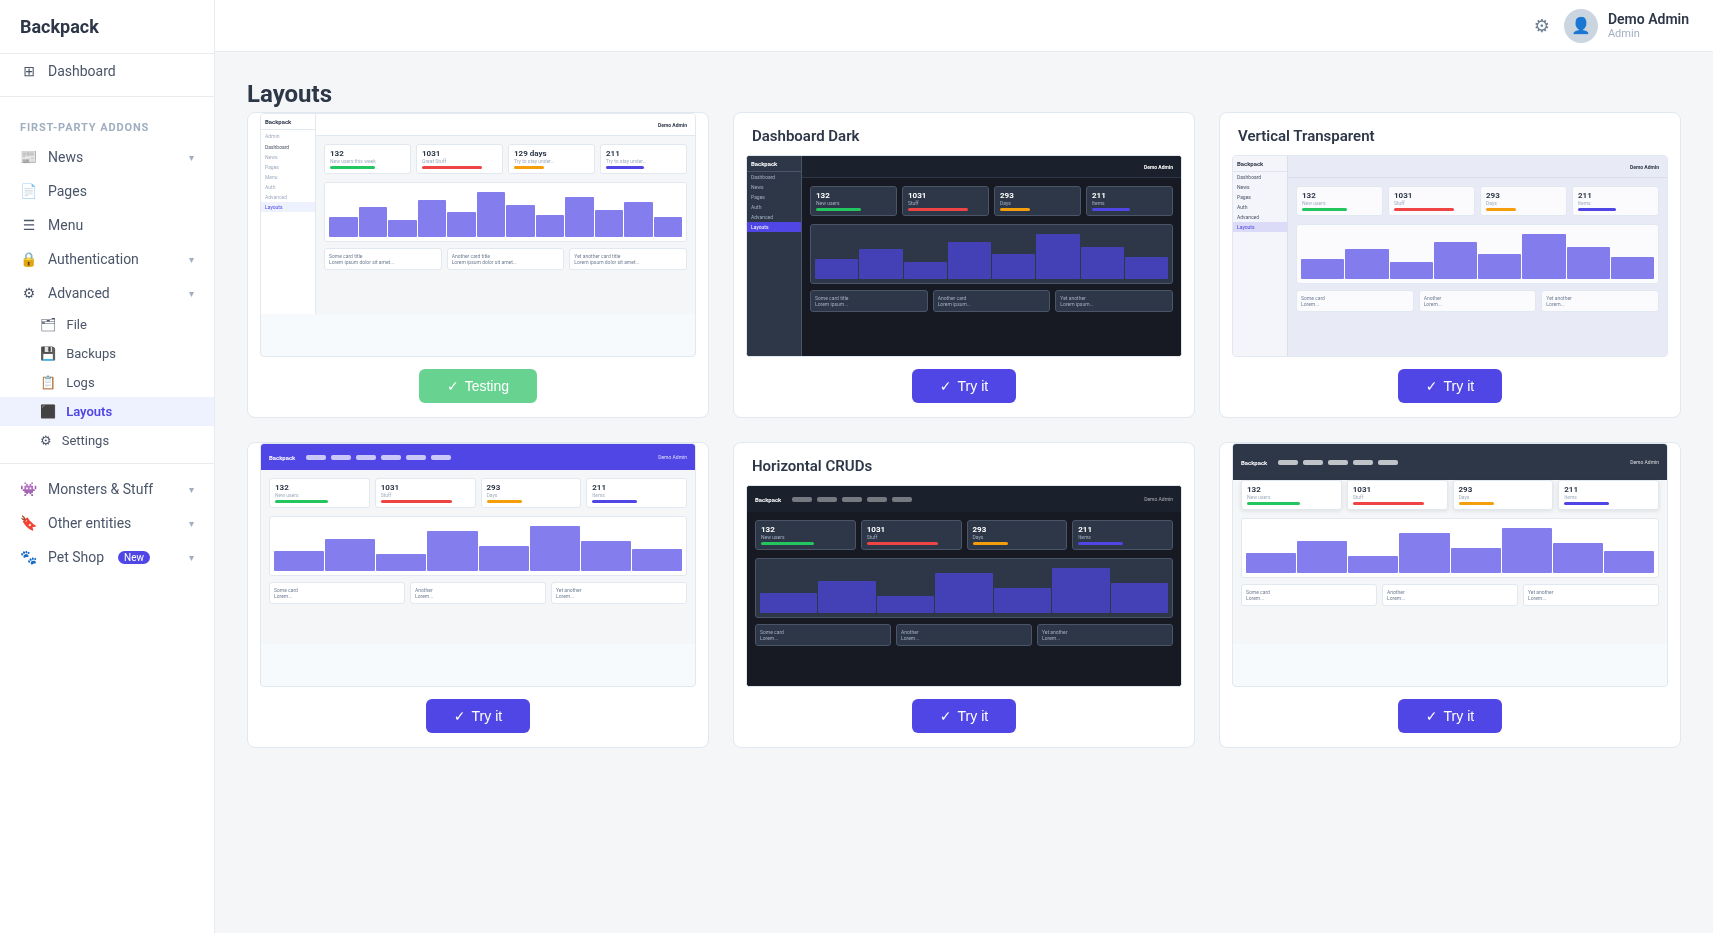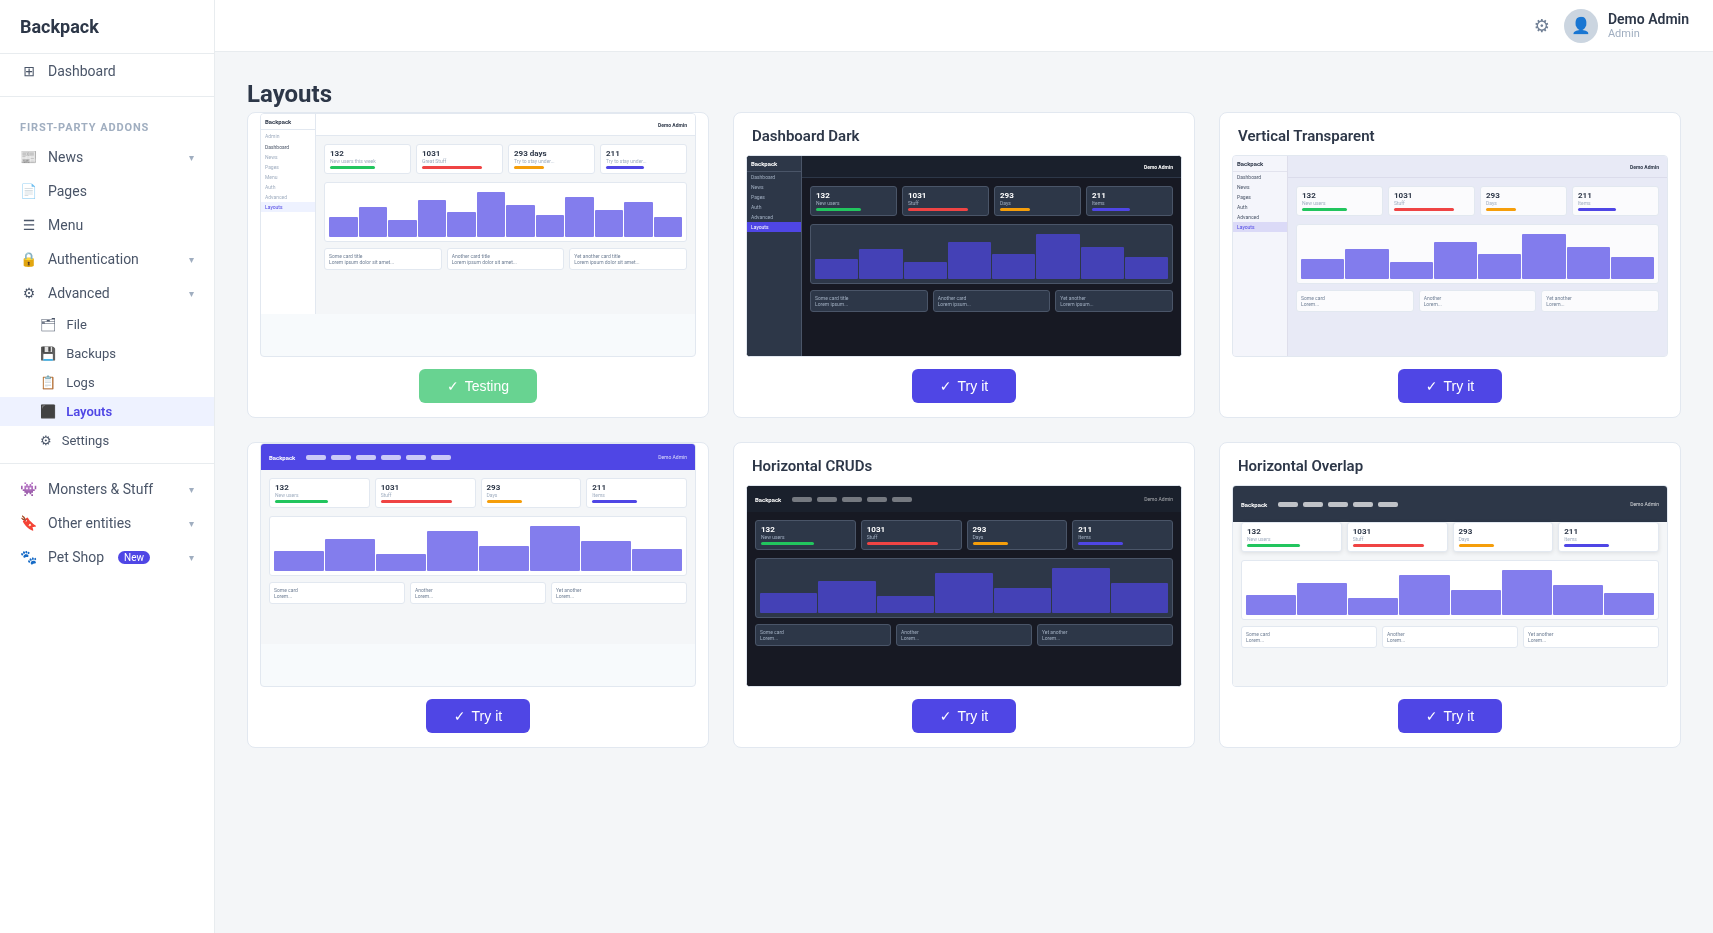--- a/index.html
+++ b/index.html
@@ -362,21 +362,21 @@
                     <div class="stat-num">132</div>
                     <div class="stat-label">New users this week</div>
                     <div class="stat-bar" style="width:60%;background:#22c55e;"></div>
                   </div>
                 <div class="stat-card">
                     <div class="stat-num">1031</div>
                     <div class="stat-label">Great Stuff</div>
                     <div class="stat-bar" style="width:80%;background:#ef4444;"></div>
                   </div>
                 <div class="stat-card">
-                    <div class="stat-num">293 days</div>
+                    <div class="stat-num">129 days</div>
                     <div class="stat-label">Try to stay under...</div>
                     <div class="stat-bar" style="width:40%;background:#f59e0b;"></div>
                   </div>
                 <div class="stat-card">
                     <div class="stat-num">211</div>
                     <div class="stat-label">Try to stay under...</div>
                     <div class="stat-bar" style="width:50%;background:#4f46e5;"></div>
                   </div>
               </div>
               <div class="chart-area" style="margin-bottom:6px;">
@@ -656,21 +656,20 @@
         </div>
         <div class="card-action">
           <button class="btn-try">
             <span class="btn-check">✓</span>
             <span>Try it</span>
           </button>
         </div>
       </div>
 
       <div class="layout-card">
-        <div class="layout-card-header">Horizontal Overlap</div>
         <div class="layout-preview">
           <div class="h-mockup" style="background:#f4f6f8;">
             <div class="h-topnav overlap" style="background:#2d3748;height:36px;">
               <span style="font-size:6px;font-weight:700;color:#fff;margin-right:6px;">Backpack</span>
               <div class="h-nav-dot"></div>
               <div class="h-nav-dot"></div>
               <div class="h-nav-dot"></div>
               <div class="h-nav-dot"></div>
               <div class="h-nav-dot"></div>
               <span style="font-size:5px;color:rgba(255,255,255,0.8);margin-left:auto;">Demo Admin</span>

